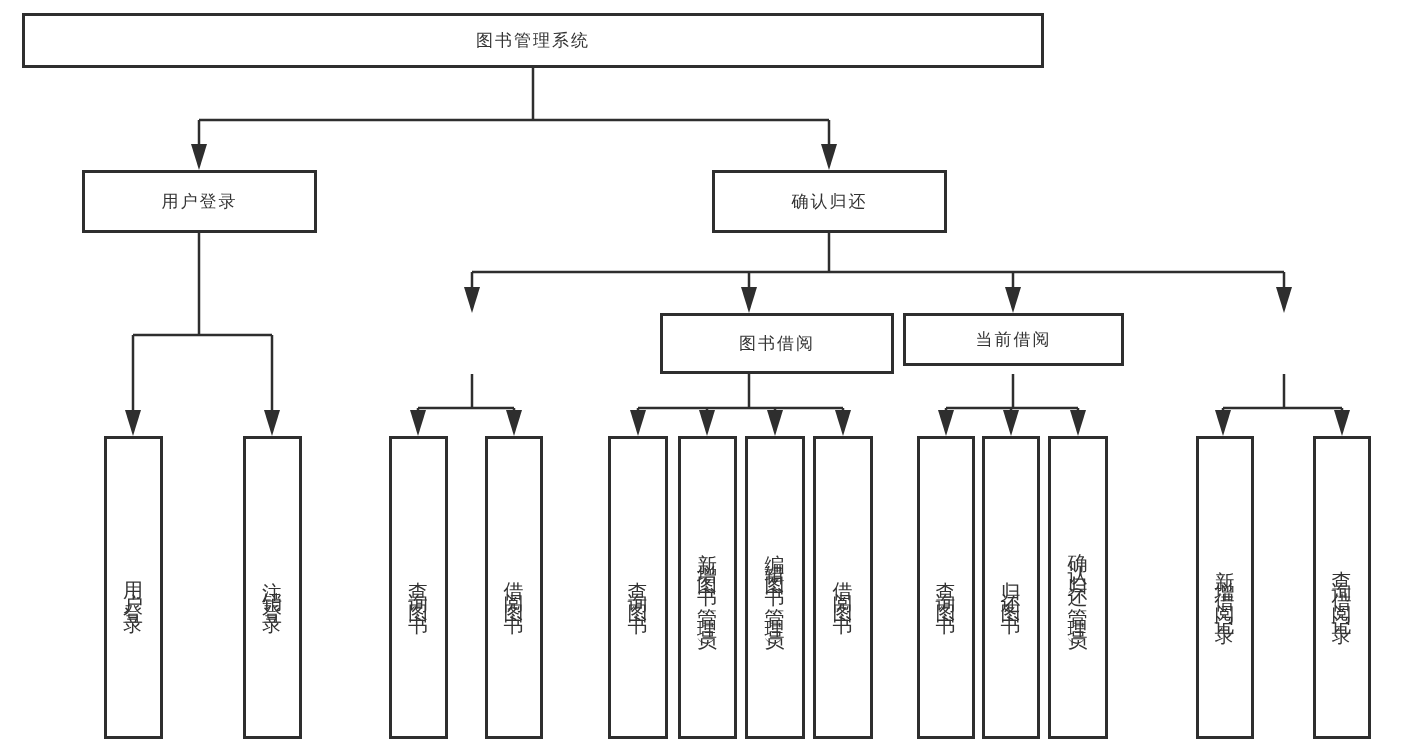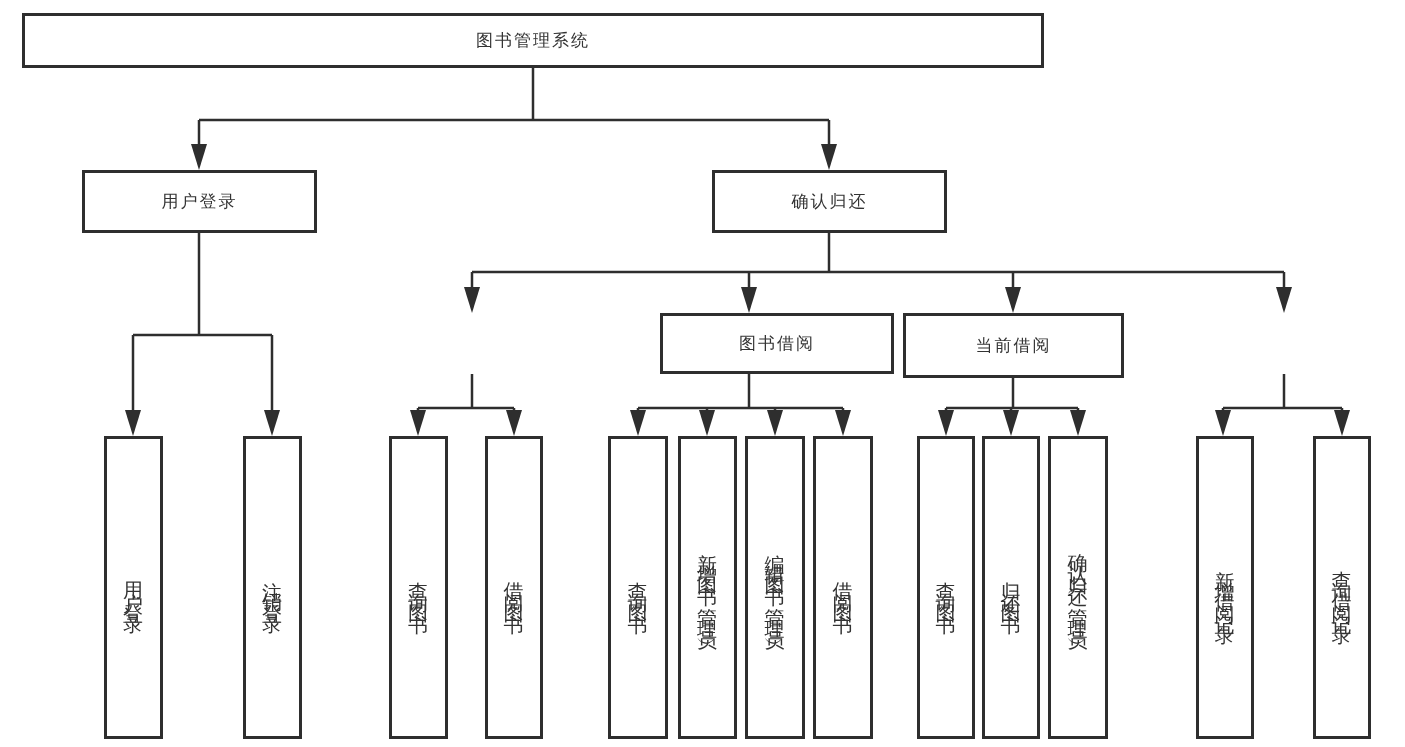--- a/index.html
+++ b/index.html
@@ -131,21 +131,21 @@
   <div class="hnode" style="left:82px; top:170px; width:235px; height:63px;">
     <span>用户登录</span>
   </div>
   <div class="hnode" style="left:712px; top:170px; width:235px; height:63px;">
     <span>确认归还</span>
   </div>
 
   <div class="hnode" style="left:632px; top:313px; width:234px; height:61px;margin-left:28px;">
     <span>图书借阅</span>
   </div>
-  <div class="hnode" style="left:903px; top:313px; width:221px; height:65px;">
+  <div class="hnode" style="left:903px; top:313px; width:221px; height:53px;">
     <span>当前借阅</span>
   </div>
 
   <div class="vnode" style="left:104px; top:436px; width:59px; height:303px;">
     <span>用户登录</span>
   </div>
   <div class="vnode" style="left:243px; top:436px; width:59px; height:303px;">
     <span>注销登录</span>
   </div>
 

